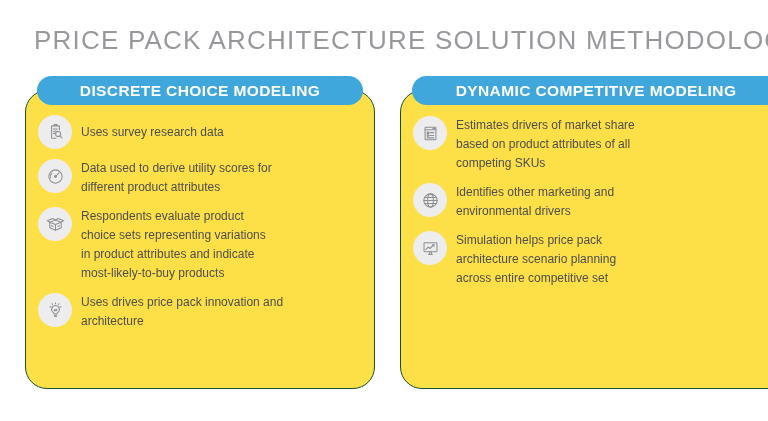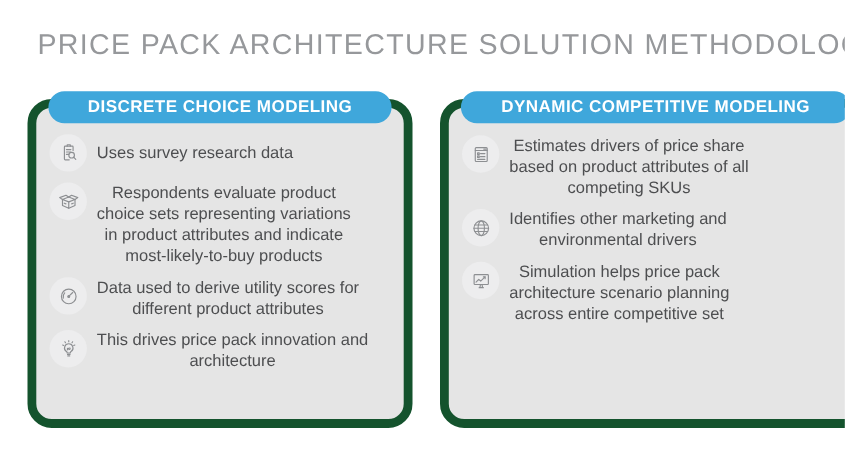--- a/index.html
+++ b/index.html
@@ -18,22 +18,22 @@
     font-size: 26px;
     font-weight: 400;
     letter-spacing: 1.2px;
     color: #96989B;
     white-space: nowrap;
   }
   .card {
     position: absolute;
     top: 90px;
     height: 299px;
-    background: #e5e5e5;
-    border: 8px solid #14532d;
+    background: #fde047;
+    border: 1px solid #14532d;
     border-radius: 22px;
   }
   .card.left  { left: 25px;  width: 350px; }
   .card.right { left: 400px; width: 392px; }
   .pill {
     position: absolute;
     top: -15px;
     left: 11px;
     right: 11px;
     height: 29px;
@@ -74,26 +74,25 @@
   .item.single .icon-circle { margin-top: 0; }
   .icon-circle svg {
     width: 21px; height: 21px;
     stroke: #8D8F92;
     fill: none;
     stroke-width: 1.2;
     stroke-linecap: round;
     stroke-linejoin: round;
   }
   .item-text {
-    font-size: 15px;
+    font-size: 12px;
     line-height: 19px;
     color: #4D4E50;
     white-space: pre-line;
     padding-top: 1px;
-    text-align: center;
   }
   .item.single .item-text { padding-top: 0; }
 </style>
 </head>
 <body>
 
 <div class="slide-title">PRICE PACK ARCHITECTURE SOLUTION METHODOLOGIES</div>
 
 <div class="card left">
   <div class="pill">DISCRETE CHOICE MODELING</div>
@@ -103,20 +102,33 @@
       <span class="icon-circle">
         <svg viewBox="0 0 24 24">
           <path d="M16.5 9V5.2a.8.8 0 0 0-.8-.8H8.3a.8.8 0 0 0-.8.8v12.6c0 .45.35.8.8.8h4.2"></path>
           <path d="M10.4 4.4V3h3.2v1.4"></path>
           <path d="M9.6 8h4.6 M9.6 10.5h4.6 M9.6 13h2.4"></path>
           <circle cx="15" cy="13.8" r="2.9"></circle>
           <path d="M17.1 15.9 19.3 18.2"></path>
         </svg>
       </span>
       <span class="item-text">Uses survey research data</span>
+    </div>
+
+    <div class="item">
+      <span class="icon-circle">
+        <svg viewBox="0 0 24 24">
+          <circle cx="12" cy="12" r="7.6"></circle>
+          <path d="M12 12 16.1 7.9"></path>
+          <circle cx="12" cy="12" r="1" fill="#8D8F92"></circle>
+          <path d="M6.3 13.8a6 6 0 0 1 1.5-5.6"></path>
+        </svg>
+      </span>
+      <span class="item-text">Data used to derive utility scores for
+different product attributes</span>
     </div>
 
     <div class="item">
       <span class="icon-circle">
         <svg viewBox="0 0 24 24">
           <path d="M5.5 9.5 12 12 18.5 9.5 12 7 Z"></path>
           <path d="M5.5 9.5 V15.8 L12 18.6 V12"></path>
           <path d="M18.5 9.5 V15.8 L12 18.6"></path>
           <path d="M5.5 9.5 2.6 7.6 9.1 5.1 12 7"></path>
           <path d="M18.5 9.5 21.4 7.6 14.9 5.1 12 7"></path>
@@ -125,40 +137,27 @@
       </span>
       <span class="item-text">Respondents evaluate product
 choice sets representing variations
 in product attributes and indicate
 most-likely-to-buy products</span>
     </div>
 
     <div class="item">
       <span class="icon-circle">
         <svg viewBox="0 0 24 24">
-          <circle cx="12" cy="12" r="7.6"></circle>
-          <path d="M12 12 16.1 7.9"></path>
-          <circle cx="12" cy="12" r="1" fill="#8D8F92"></circle>
-          <path d="M6.3 13.8a6 6 0 0 1 1.5-5.6"></path>
-        </svg>
-      </span>
-      <span class="item-text">Data used to derive utility scores for
-different product attributes</span>
-    </div>
-
-    <div class="item">
-      <span class="icon-circle">
-        <svg viewBox="0 0 24 24">
           <path d="M12 6.3a4.4 4.4 0 0 1 2.4 8.1c-.5.35-.8.9-.8 1.5h-3.2c0-.6-.3-1.15-.8-1.5A4.4 4.4 0 0 1 12 6.3Z"></path>
           <path d="M10.9 12.6c-.5-.4-.5-1.2.1-1.5.5-.25 1-.1 1 .5s.5.75 1 .5c.6-.3.6-1.1.1-1.5"></path>
           <path d="M10.7 17.4h2.6 M11 18.9h2"></path>
           <path d="M12 3.1v1.1 M8 4.2l.6 1 M16 4.2l-.6 1 M5.7 7.6l1.1.5 M18.3 7.6l-1.1.5"></path>
         </svg>
       </span>
-      <span class="item-text">This drives price pack innovation and
+      <span class="item-text">Uses drives price pack innovation and
 architecture</span>
     </div>
 
 
   </div>
 </div>
 
 <div class="card right">
   <div class="pill">DYNAMIC COMPETITIVE MODELING</div>
   <div class="items">
@@ -171,21 +170,21 @@
           <rect x="5.8" y="4.8" width="12.4" height="14.4" rx="1"></rect>
           <path d="M5.8 7.8h12.4"></path>
           <path d="M14.6 6.3h1 M16.3 6.3h1"></path>
           <rect x="8.2" y="10.2" width="1.7" height="1.7"></rect>
           <path d="M11.2 11h4.6"></path>
           <rect x="8.2" y="13.4" width="1.7" height="1.7"></rect>
           <path d="M11.2 14.2h4.6"></path>
           <path d="M8.2 17h7.6"></path>
         </svg>
       </span>
-      <span class="item-text">Estimates drivers of price share
+      <span class="item-text">Estimates drivers of market share
 based on product attributes of all
 competing SKUs</span>
     </div>
 
     <div class="item">
       <span class="icon-circle">
         <svg viewBox="0 0 24 24">
           <circle cx="12" cy="12" r="7.6"></circle>
           <ellipse cx="12" cy="12" rx="3.3" ry="7.6"></ellipse>
           <path d="M4.4 12h15.2"></path>

